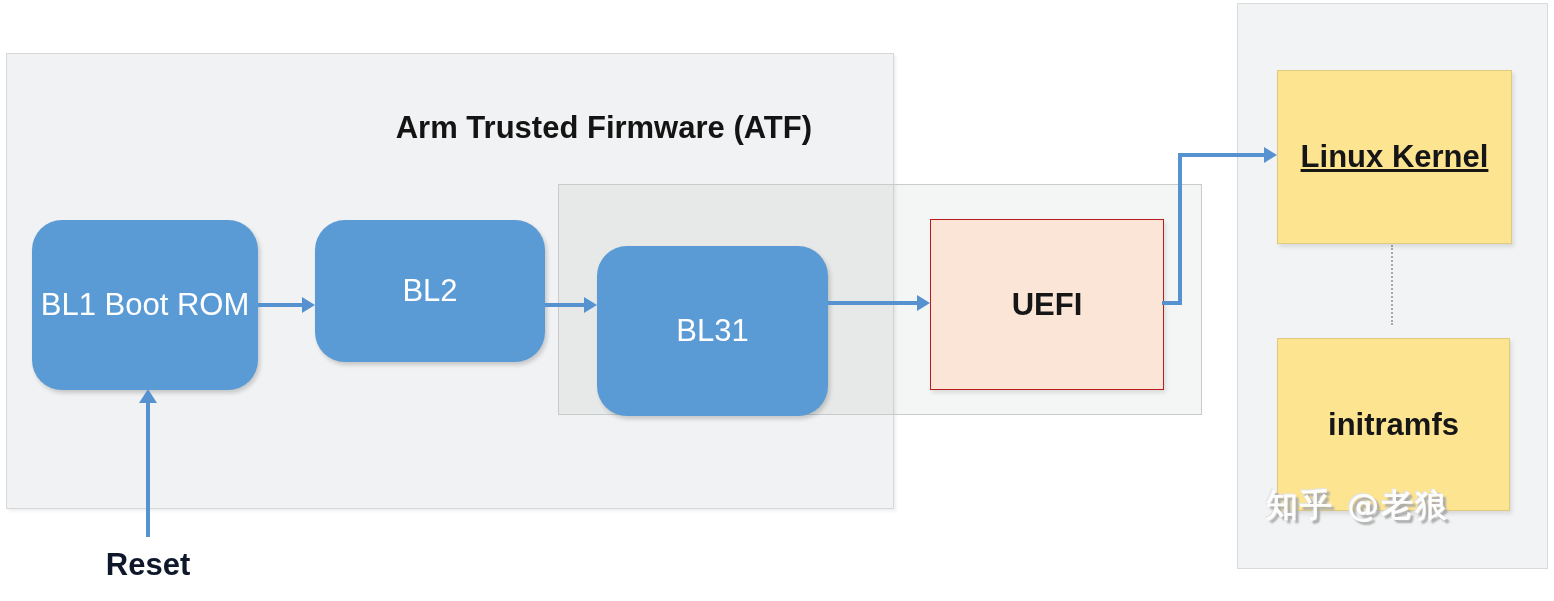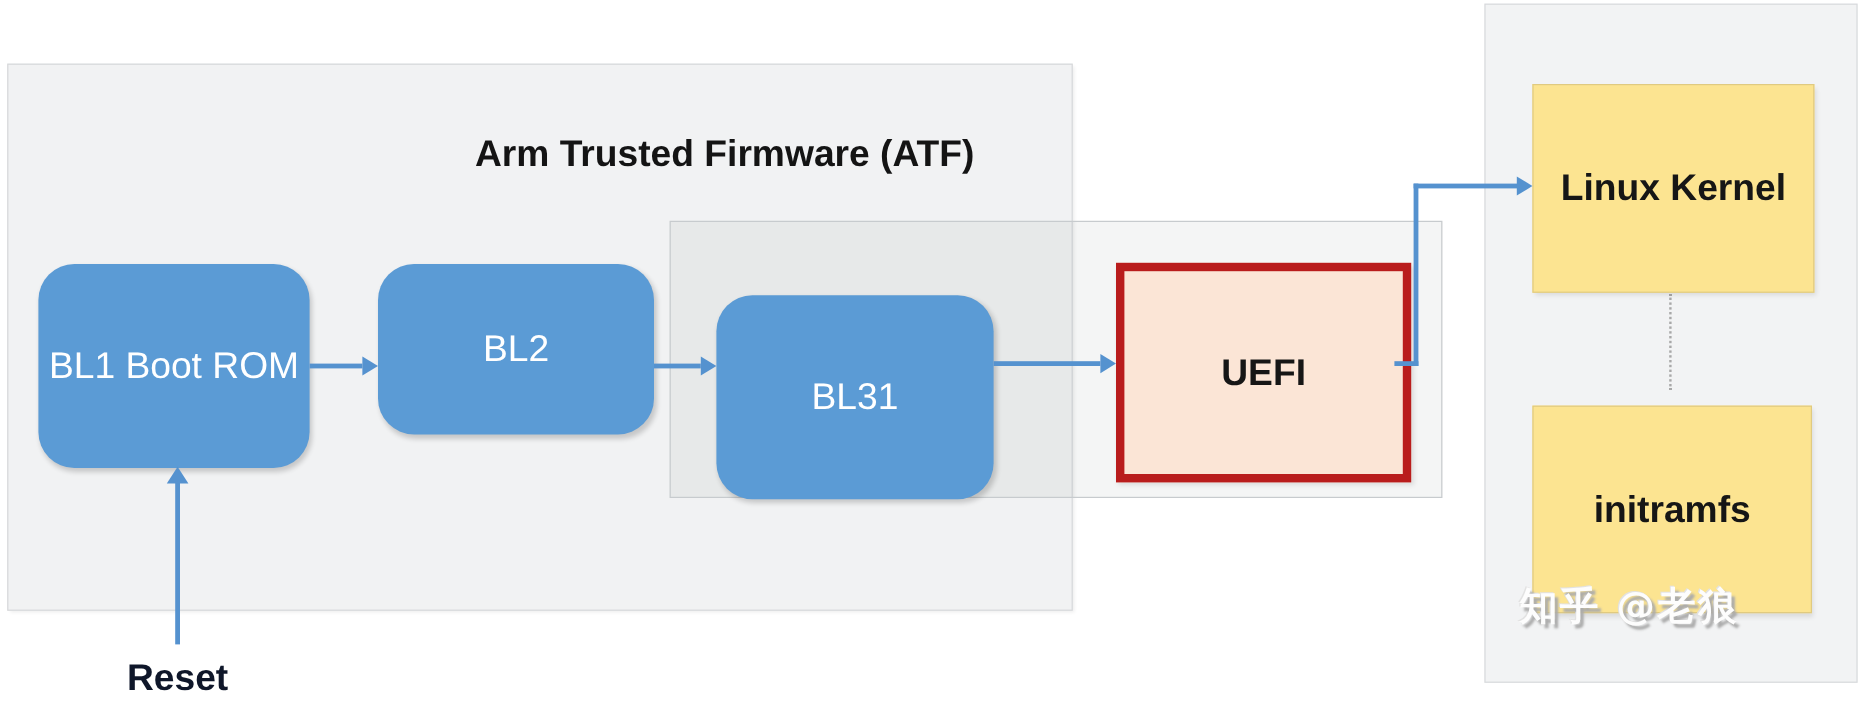--- a/index.html
+++ b/index.html
@@ -30,31 +30,31 @@
     position:absolute; display:flex; flex-direction:column; align-items:center; justify-content:center;
     text-align:center; z-index:4;
   }
   .node.blue {
     background:#5b9bd5; color:#ffffff; font-size:31px; font-weight:400;
     box-shadow:2px 3px 4px rgba(0,0,0,0.18);
     border-radius:30px;
   }
   .node.peach {
     background:#fbe5d6; color:#161616; font-size:31px; font-weight:bold;
-    border:7px solid #b91c1c; box-shadow:2px 3px 4px rgba(0,0,0,0.10); line-height:40px;
+    border:1px solid #b91c1c; box-shadow:2px 3px 4px rgba(0,0,0,0.10); line-height:40px;
   }
   .node.yellow {
     background:#fce491; color:#161616; font-size:31px; font-weight:bold;
     border:1px solid #e0ca80; box-shadow:2px 3px 4px rgba(0,0,0,0.10);
   }
   #node-bl1   { left:32px;  top:220px; width:226px; height:170px; }
   #node-bl2   { left:315px; top:220px; width:230px; height:142px; }
   #node-bl31  { left:597px; top:219px; width:231px; height:170px;margin-top:27px; }
   #node-uefi  { left:930px; top:219px; width:232px; height:169px; }
-  #node-kernel    { left:1277px; top:70px;  width:233px; height:172px; }
+  #node-kernel    { left:1277px; top:70px;  width:233px; height:172px;text-decoration:underline; }
   #node-initramfs { left:1277px; top:338px; width:231px; height:171px; }
   
   .harrow { position:absolute; display:flex; align-items:center; z-index:5; height:16px; }
   .harrow .shaft { flex:1; height:4px; background:#5592cf; }
   .head-right {
     width:0; height:0; border-top:8px solid transparent; border-bottom:8px solid transparent;
     border-left:13px solid #5592cf;
   }
   #conn-bl1-bl2  { left:258px; top:297px; width:57px;  }
   #conn-bl2-bl31 { left:545px; top:297px; width:52px;  }

